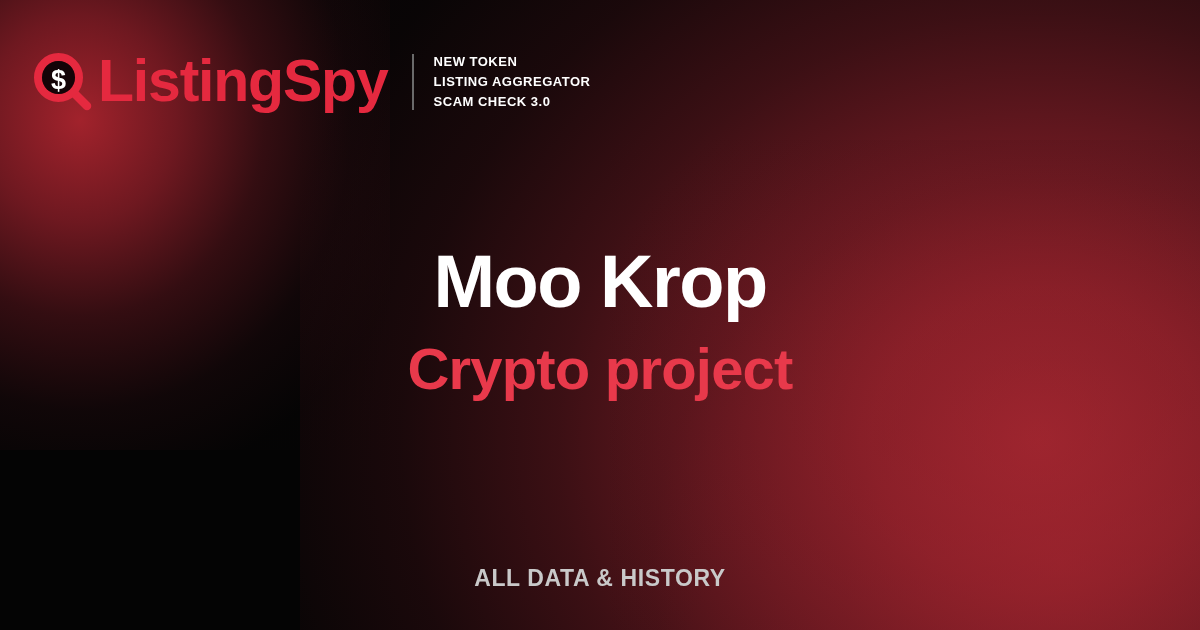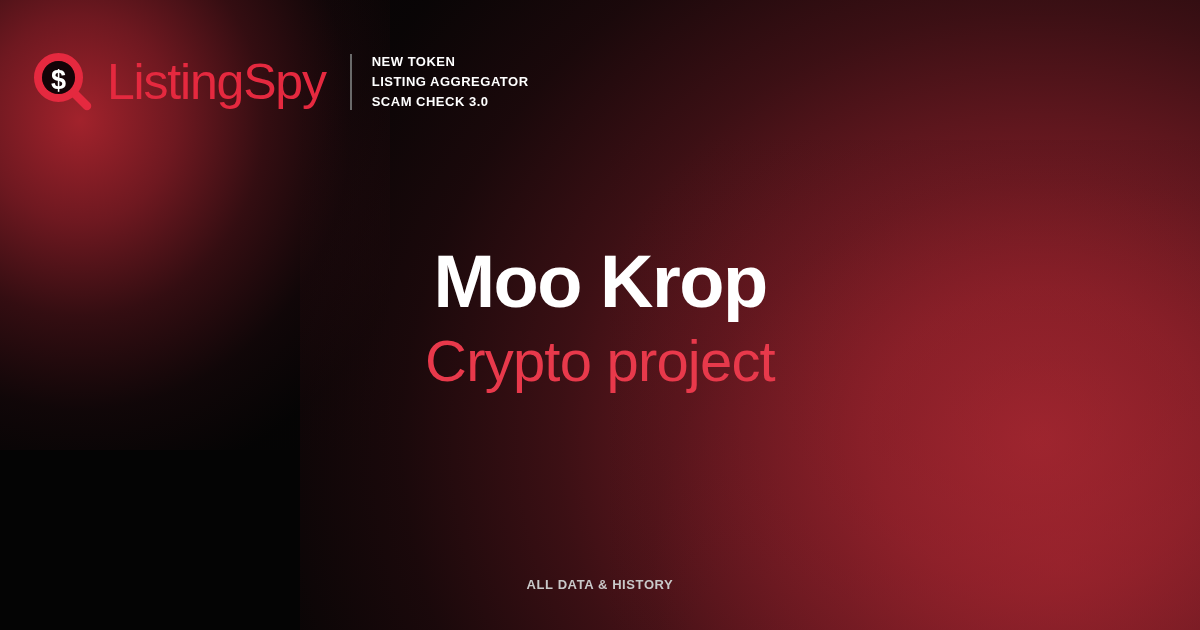--- a/index.html
+++ b/index.html
@@ -64,25 +64,25 @@
     left:34px; top:52px;
     display:flex; align-items:center;
     z-index:5;
   }
 
   .logo-lockup { display:flex; align-items:center; }
 
   .logo-mark { width:58px; height:58px; display:block; flex:0 0 auto; }
 
   .wordmark {
-    font-size:50px;
-    font-weight:400;
+    font-size:59px;
+    font-weight:700;
     letter-spacing:-1.2px;
     line-height:1;
-    margin-left:15px;
+    margin-left:6px;
     white-space:nowrap;
   }
   .wordmark .wm-listing { color:#e5293f; }
   .wordmark .wm-spy     { color:#e5293f; }
 
   .divider {
     width:2px; height:56px;
     background:#6a6a6a;
     margin:0 20px 0 24px;
     flex:0 0 auto;
@@ -110,37 +110,37 @@
     color:#ffffff;
     font-size:74px;
     font-weight:700;
     letter-spacing:-1.5px;
     line-height:1.06;
   }
 
   .hero-subtitle {
     color:#e8394b;
     font-size:58px;
-    font-weight:400;
+    font-weight:700;
     letter-spacing:-0.8px;
     line-height:1.1;
-    margin-top:8px;
+    margin-top:16px;
   }
 
   
   .footer {
     position:absolute;
     left:0; right:0; bottom:38px;
     text-align:center;
     z-index:5;
   }
 
   .footer-text {
     color:#c9c9c9;
-    font-size:13px;
+    font-size:23px;
     font-weight:700;
     letter-spacing:0.6px;
     text-transform:uppercase;
   }
 </style>
 </head>
 <body>
 
 <div class="canvas">
 

